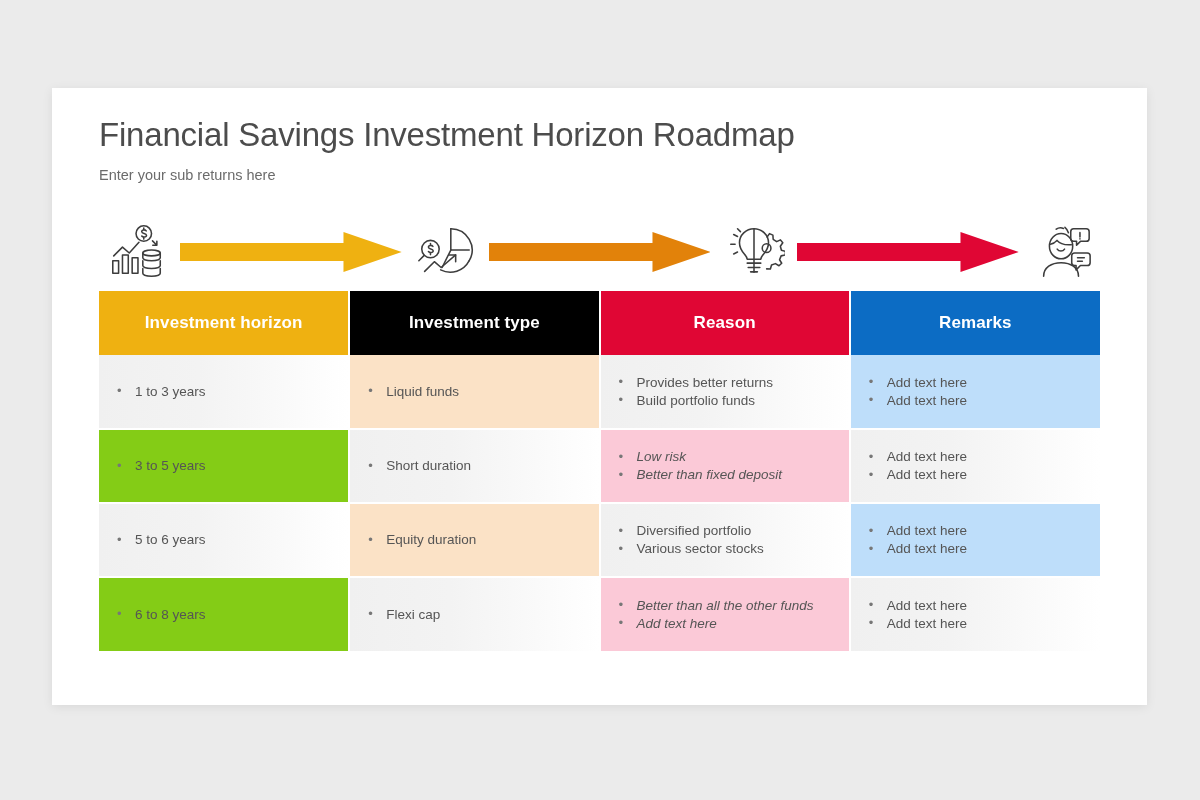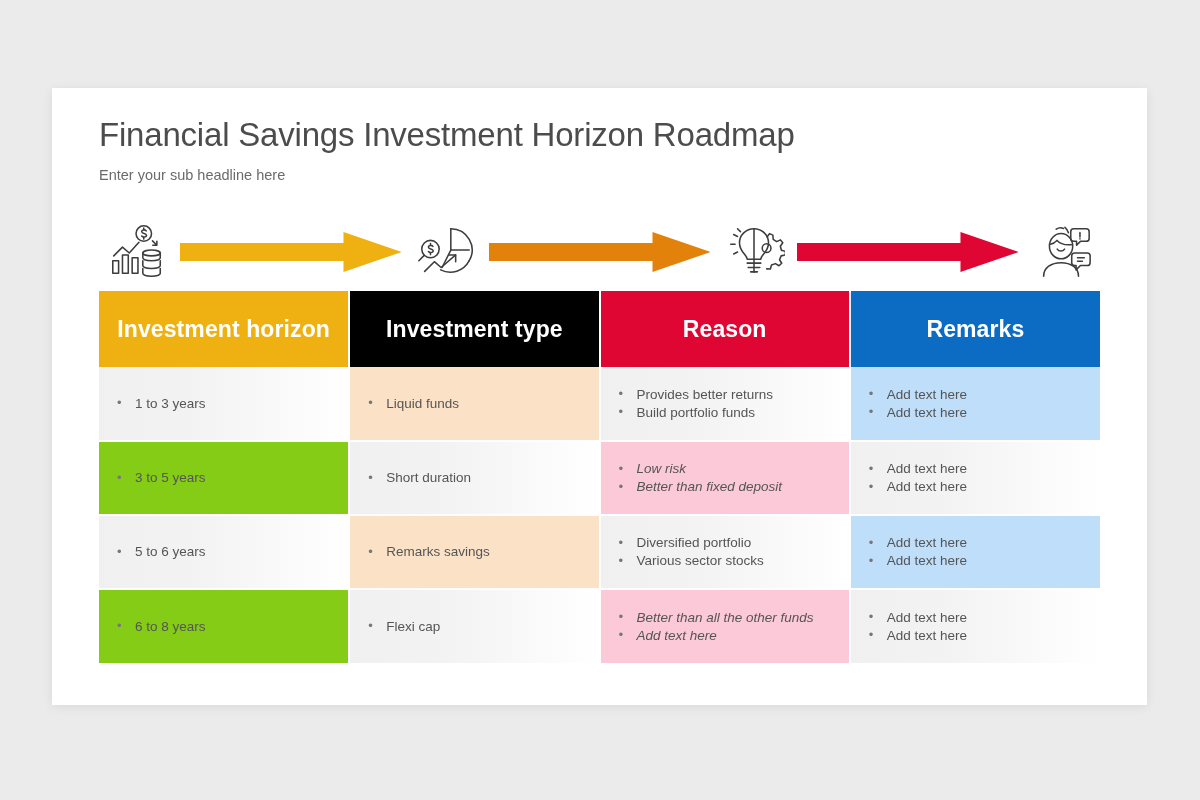--- a/index.html
+++ b/index.html
@@ -71,23 +71,23 @@
     position: absolute;
     left: 47px;
     top: 203px;
     width: 1001px;
     border-collapse: collapse;
     table-layout: fixed;
   }
   #data-table col { width: 25%; }
 
   #data-table thead th {
-    height: 76px;
+    height: 64px;
     color: #ffffff;
-    font-size: 23px;
+    font-size: 17px;
     font-weight: bold;
     text-align: center;
     vertical-align: middle;
     letter-spacing: 0.1px;
     border-right: 2px solid #ffffff;
   }
   #data-table thead th:last-child { border-right: none; }
 
   #data-table tbody td {
     height: 74px;
@@ -122,21 +122,21 @@
   .tint-pink-full   { background: #fbc9d7; font-style: italic; }
   .tint-blue-full   { background: #bedefa; }
 </style>
 </head>
 <body>
 
 <div id="slide-card">
 
   <div id="title-block">
     <div id="page-title">Financial Savings Investment Horizon Roadmap</div>
-    <div id="page-subtitle">Enter your sub headline here</div>
+    <div id="page-subtitle">Enter your sub returns here</div>
   </div>
 
   <div id="flow-strip">
 
     <div class="flow-icon">
       <svg viewBox="0 0 64 64" width="62" height="62" fill="none" stroke="#3d3d3d" stroke-width="1.6" stroke-linecap="round" stroke-linejoin="round">
         <circle cx="39" cy="13" r="8"></circle>
         <path d="M41.5 10.2c-.6-.8-1.7-1.2-2.8-1-1.2.2-1.9 1-1.8 1.9.1 1 1.1 1.4 2.4 1.7 1.3.3 2.4.8 2.5 1.9.1 1-.8 1.8-2 1.9-1.2.2-2.3-.3-2.9-1.1M39 7.3v1.7M39 17v1.7"></path>
         <path d="M48 20.5l4.5 4.5M52.5 25v-4.2M52.5 25h-4.2"></path>
         <polyline points="8,36 17,27 24,33 34,22"></polyline>
@@ -277,21 +277,21 @@
       </tr>
 
       <tr>
         <td class="tint-plain">
           <ul class="cell-list">
             <li>5 to 6 years</li>
           </ul>
         </td>
         <td class="tint-peach-full">
           <ul class="cell-list">
-            <li>Remarks savings</li>
+            <li>Equity duration</li>
           </ul>
         </td>
         <td class="tint-plain">
           <ul class="cell-list">
             <li>Diversified portfolio</li>
             <li>Various sector stocks</li>
           </ul>
         </td>
         <td class="tint-blue-full">
           <ul class="cell-list">

